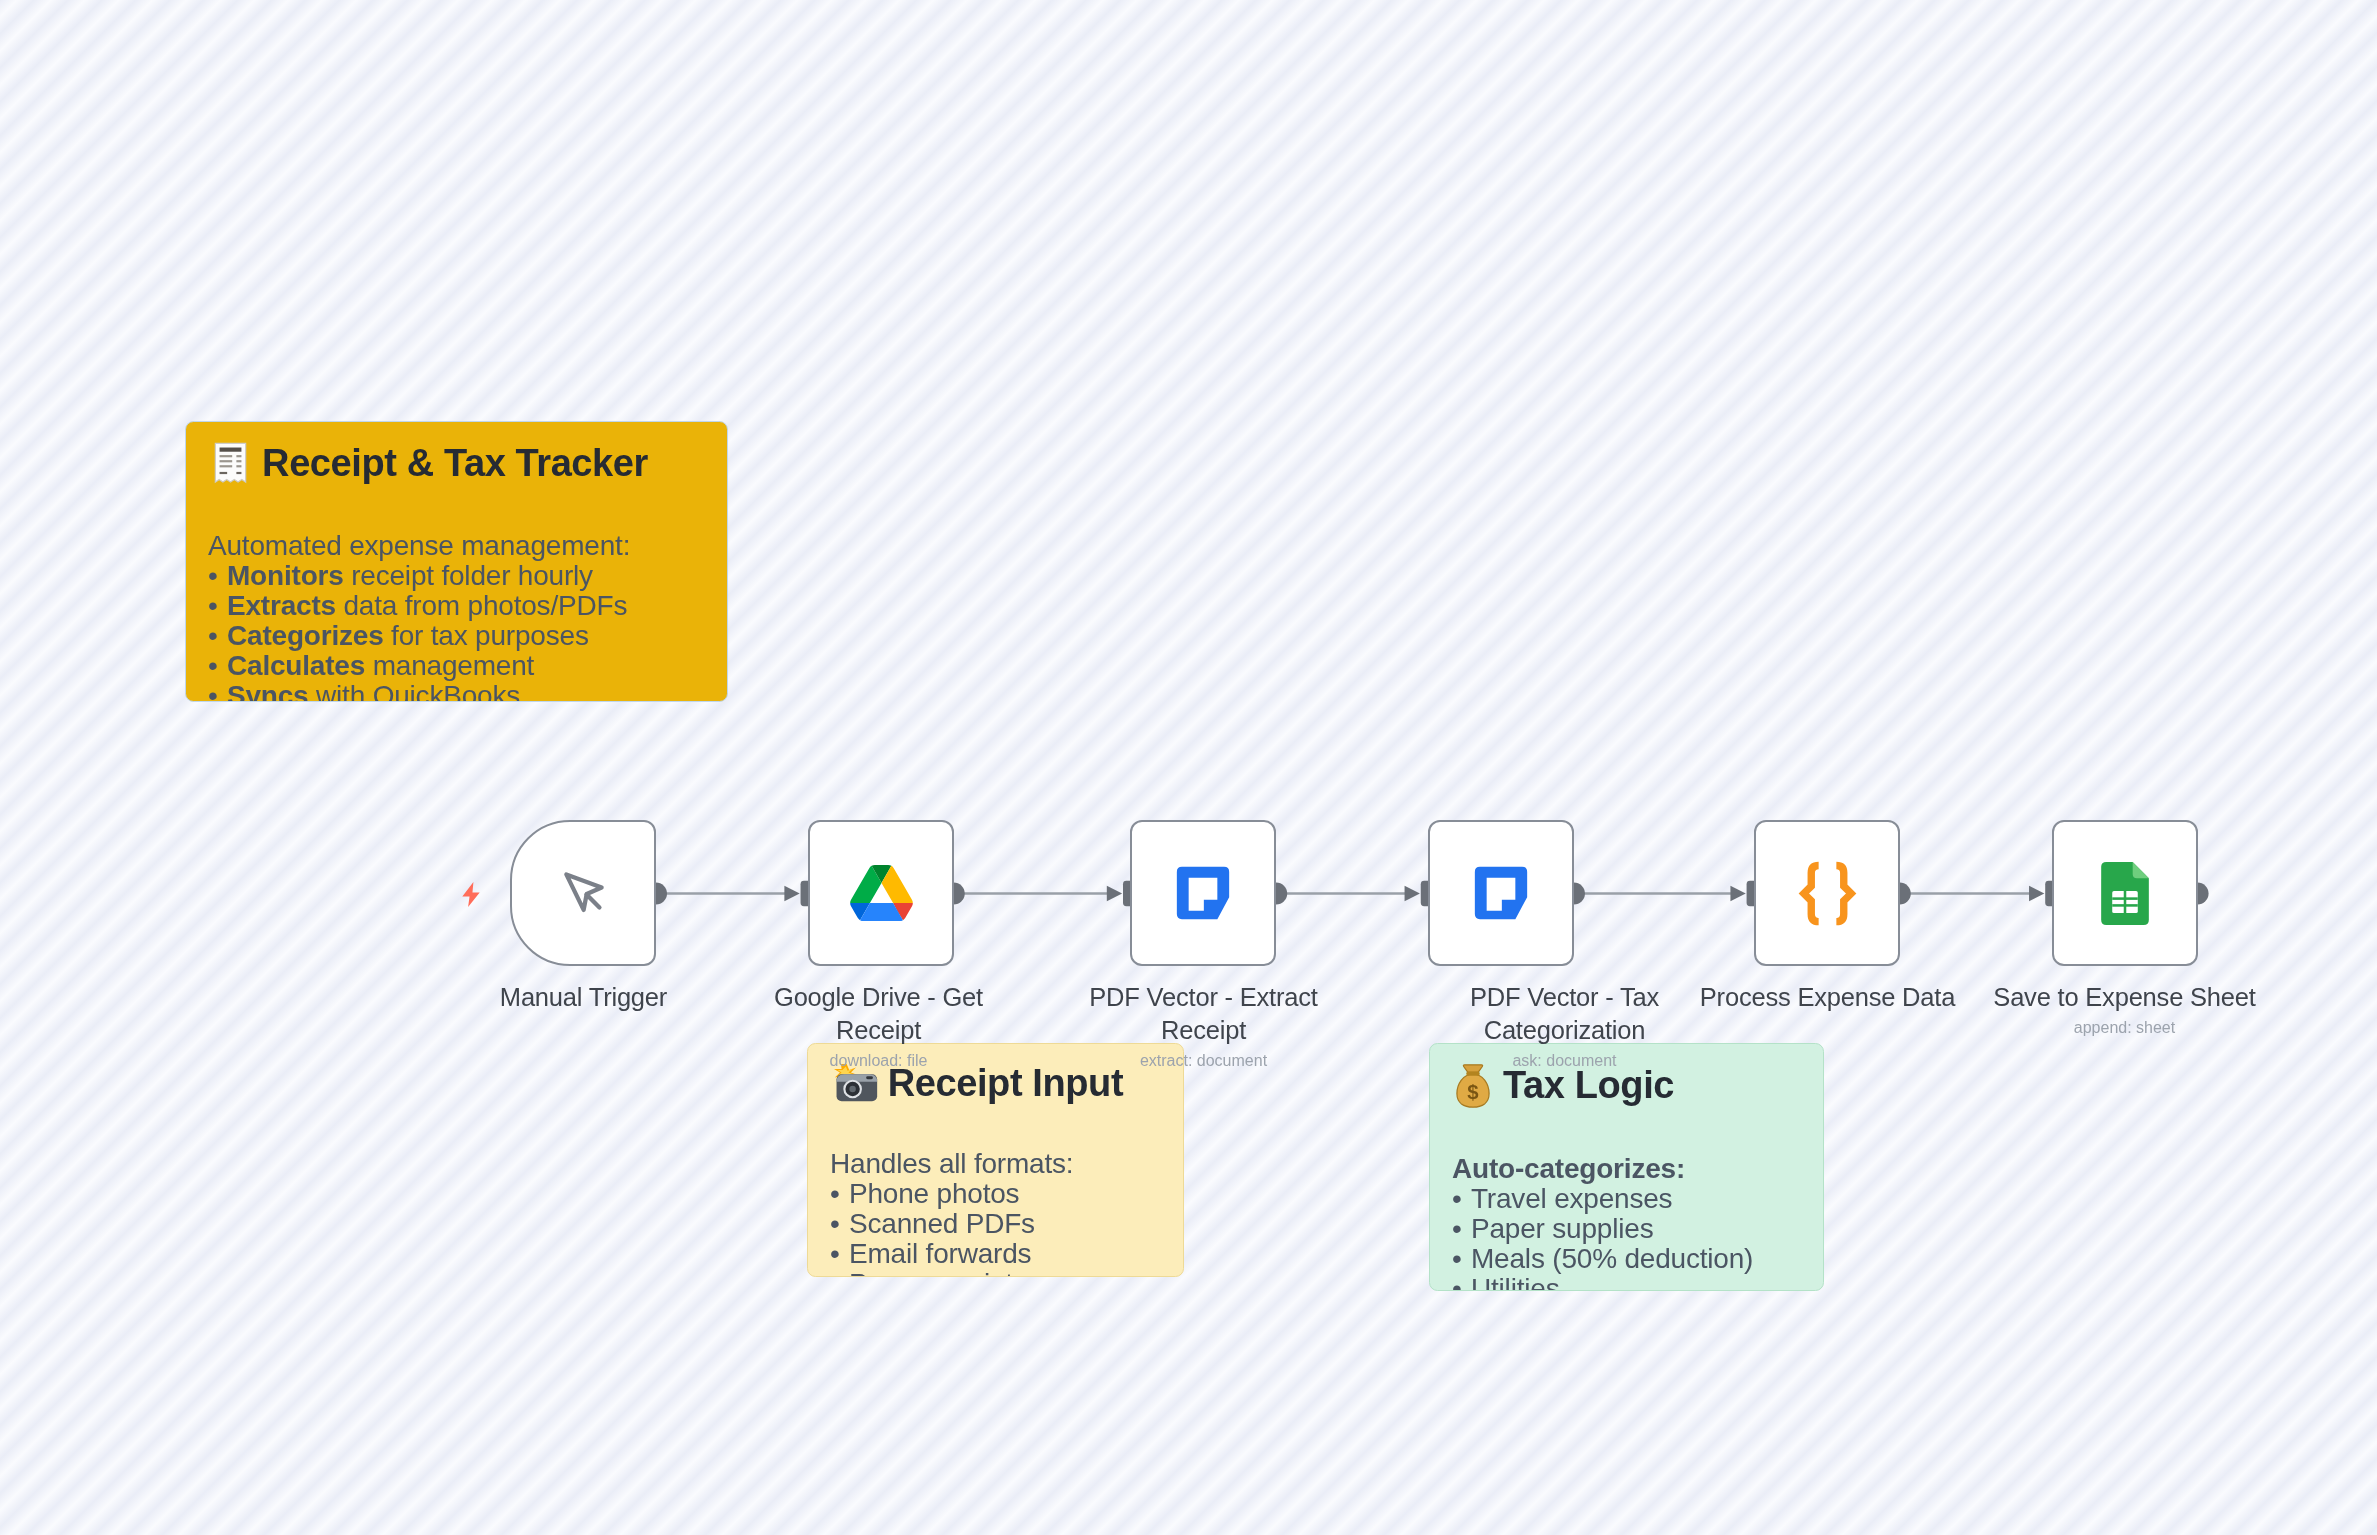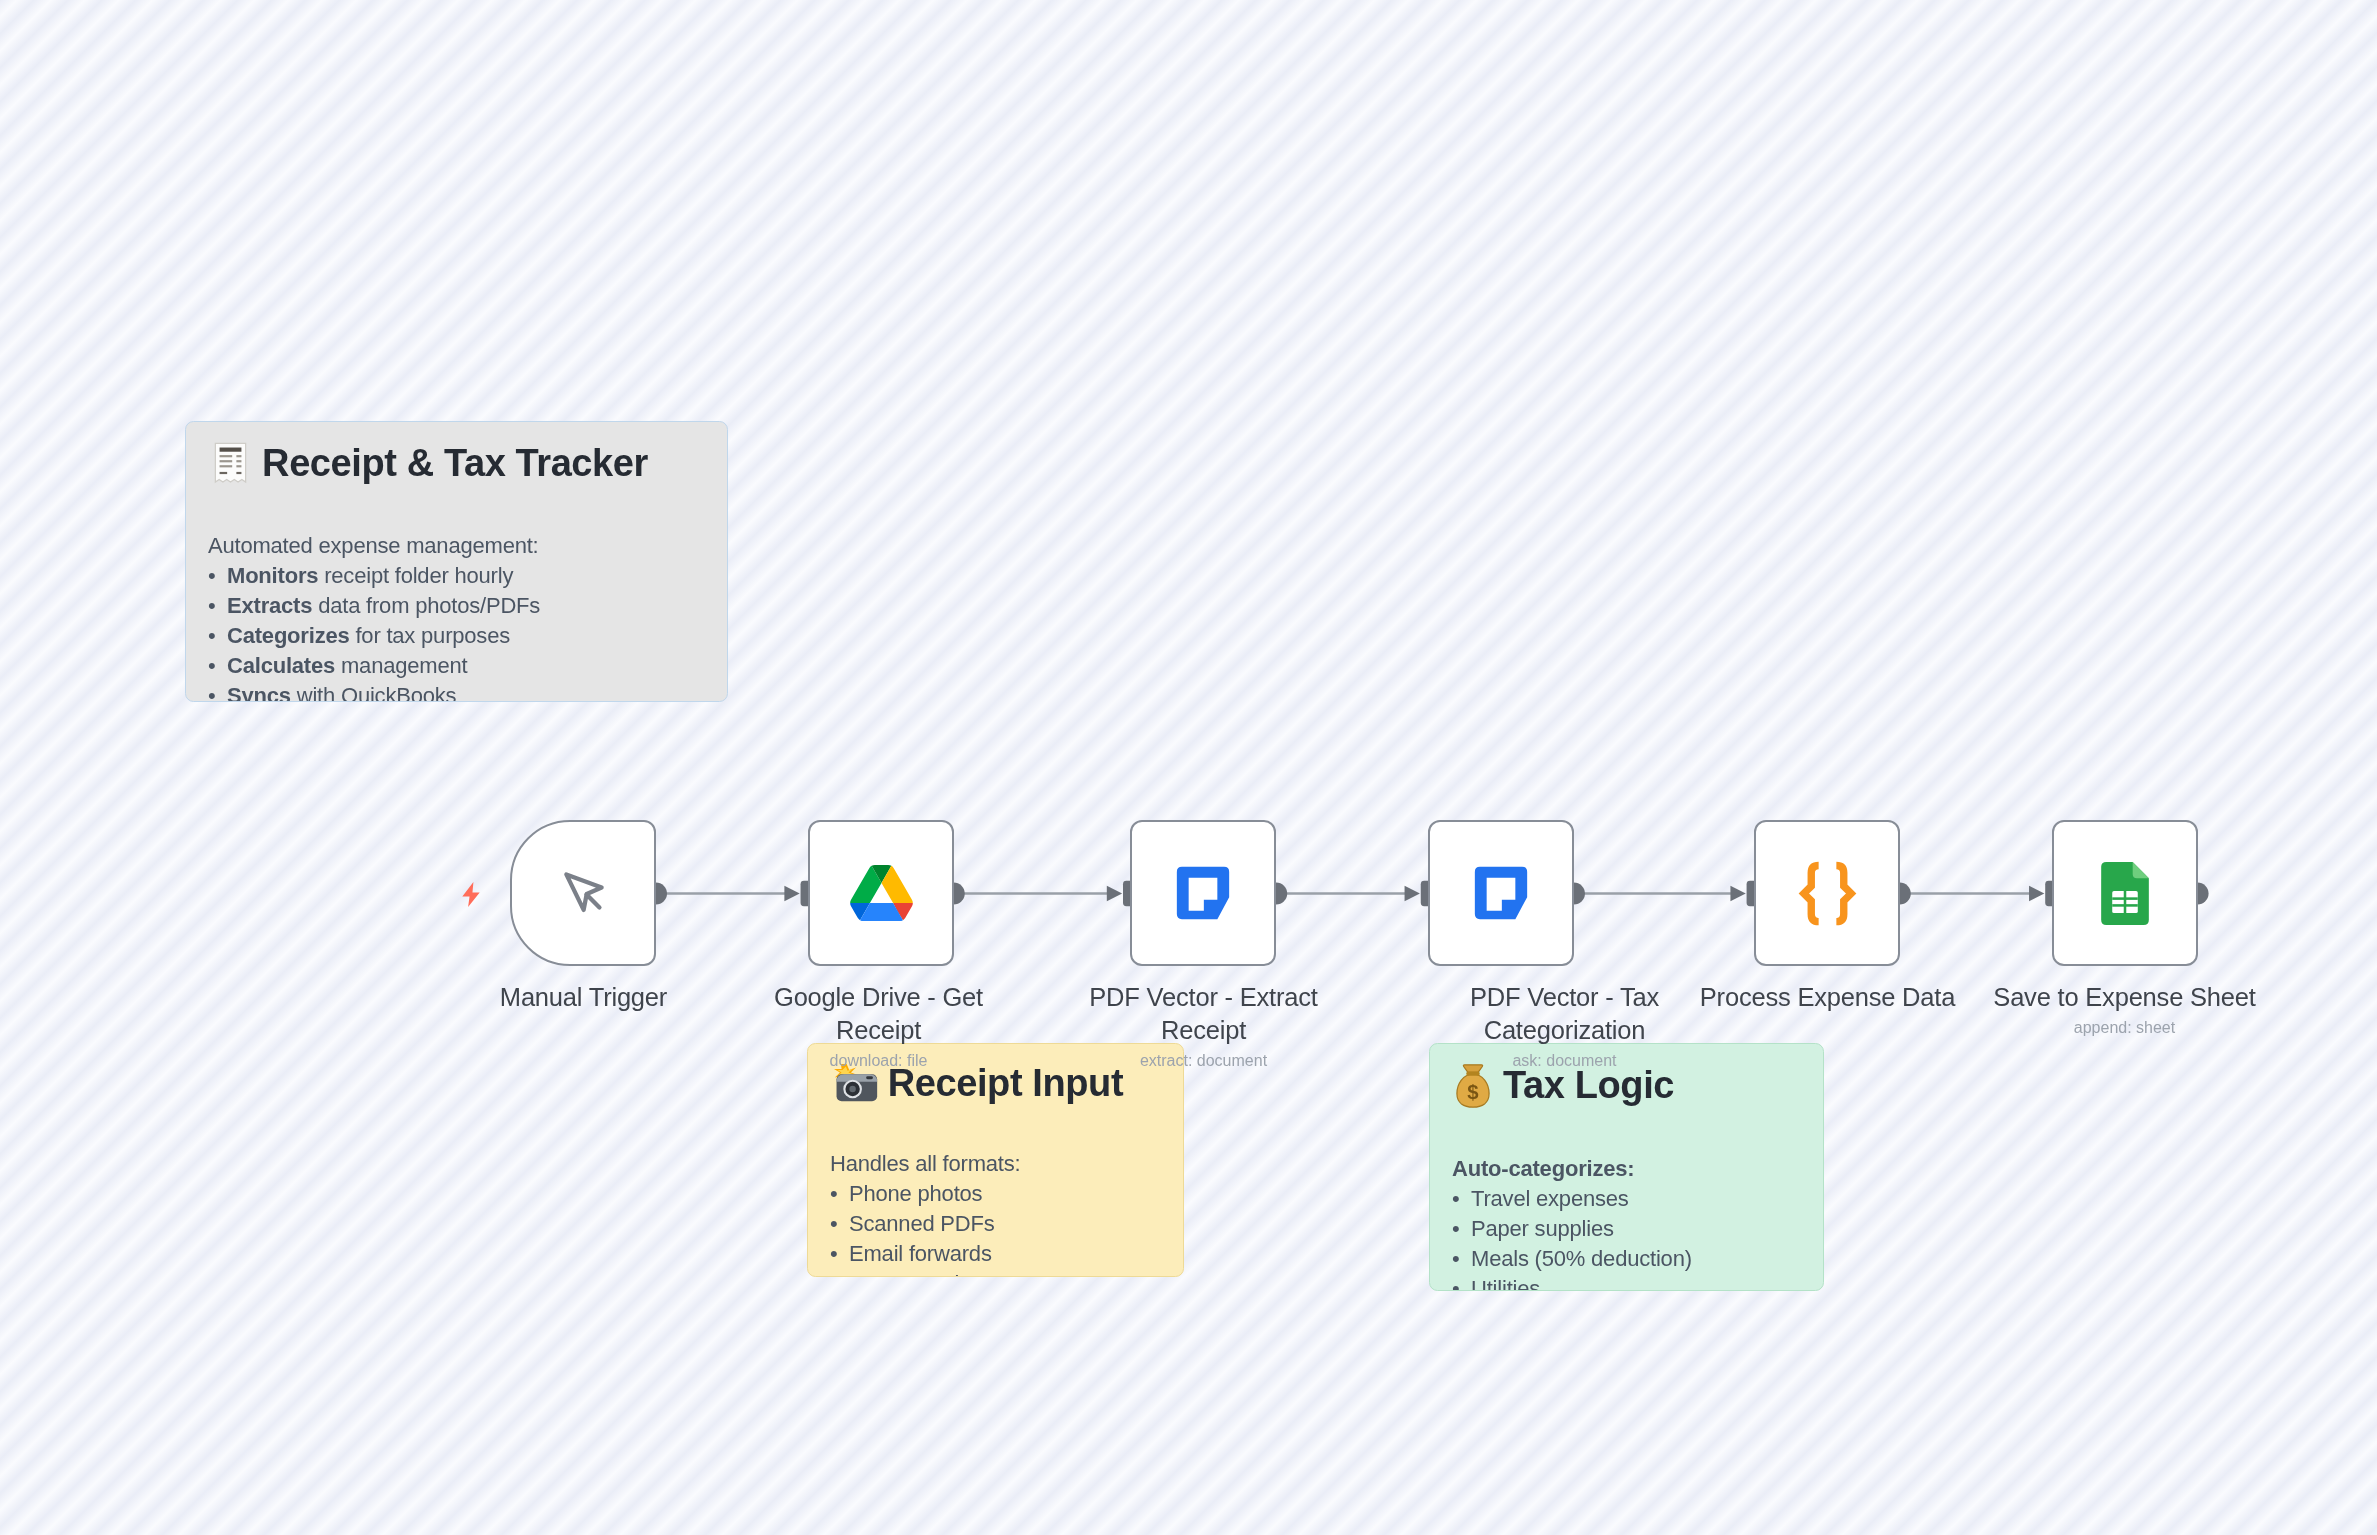--- a/index.html
+++ b/index.html
@@ -7,28 +7,28 @@
   body {
     font-family:"Liberation Sans", sans-serif;
     position:relative;
     background-color:#fbfbfd;
     background-image:repeating-linear-gradient(135deg, #eaedf7 0px, #fafbfe 12px, #eaedf7 24px);
   }
   .canvas { position:absolute; inset:0; }
 
   
   .sticky { position:absolute; border-radius:8.5px; border:0.9px solid; overflow:hidden; }
-  .sticky.blue   { background:#e5e5e5; border-color:#c0d7ec; }
+  .sticky.blue   { background:#eab308; border-color:#c0d7ec; }
   .sticky.yellow { background:#fcedba; border-color:#eeda96; }
   .sticky.green  { background:#d2f1e1; border-color:#b4e2c8; }
   .sticky-title { display:flex; align-items:center; gap:13.6px; padding:19.6px 0 0 25.5px; }
   .sticky-title .t {
     font-size:38px; font-weight:700; color:#262b33; line-height:39px; letter-spacing:-0.4px;
   }
-  .sticky-body { padding:0 8px 0 22px; margin-top:46px; font-size:22px; line-height:30px; color:#4b5563; letter-spacing:-0.2px; }
+  .sticky-body { padding:0 8px 0 22px; margin-top:46px; font-size:28px; line-height:30px; color:#4b5563; letter-spacing:-0.2px; }
   .sticky-body .intro { display:block; }
   .sticky-body ul { list-style:none; }
   .sticky-body li { padding-left:0; }
   .sticky-body li .dot { display:inline-block; width:19px; }
   .sticky-body .b { font-weight:700; }
 
   
   .node {
     position:absolute; width:146px; height:146px; top:820px;
     background:#ffffff; border:2.6px solid #878d97; border-radius:12px;

